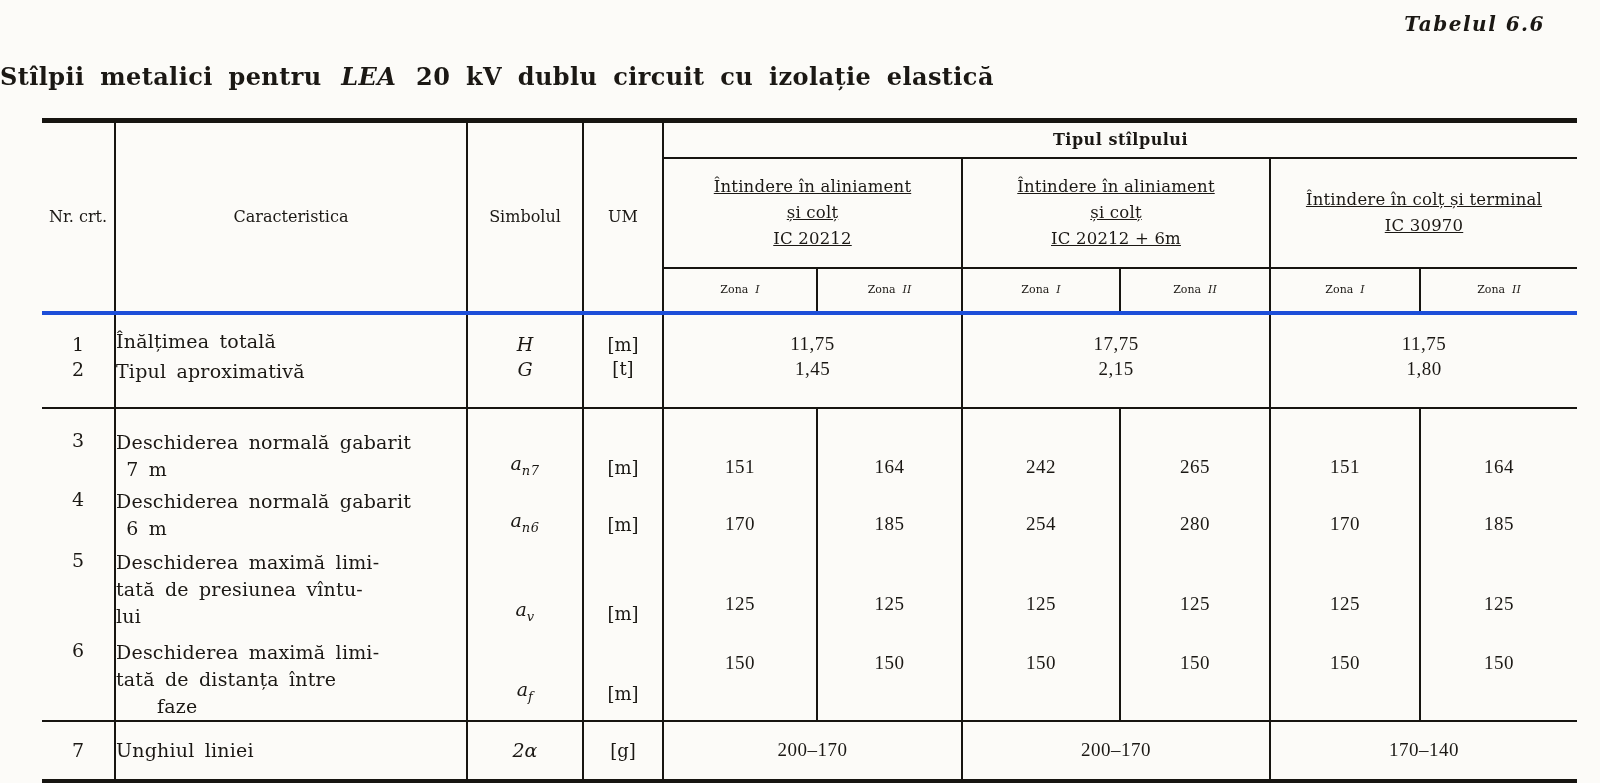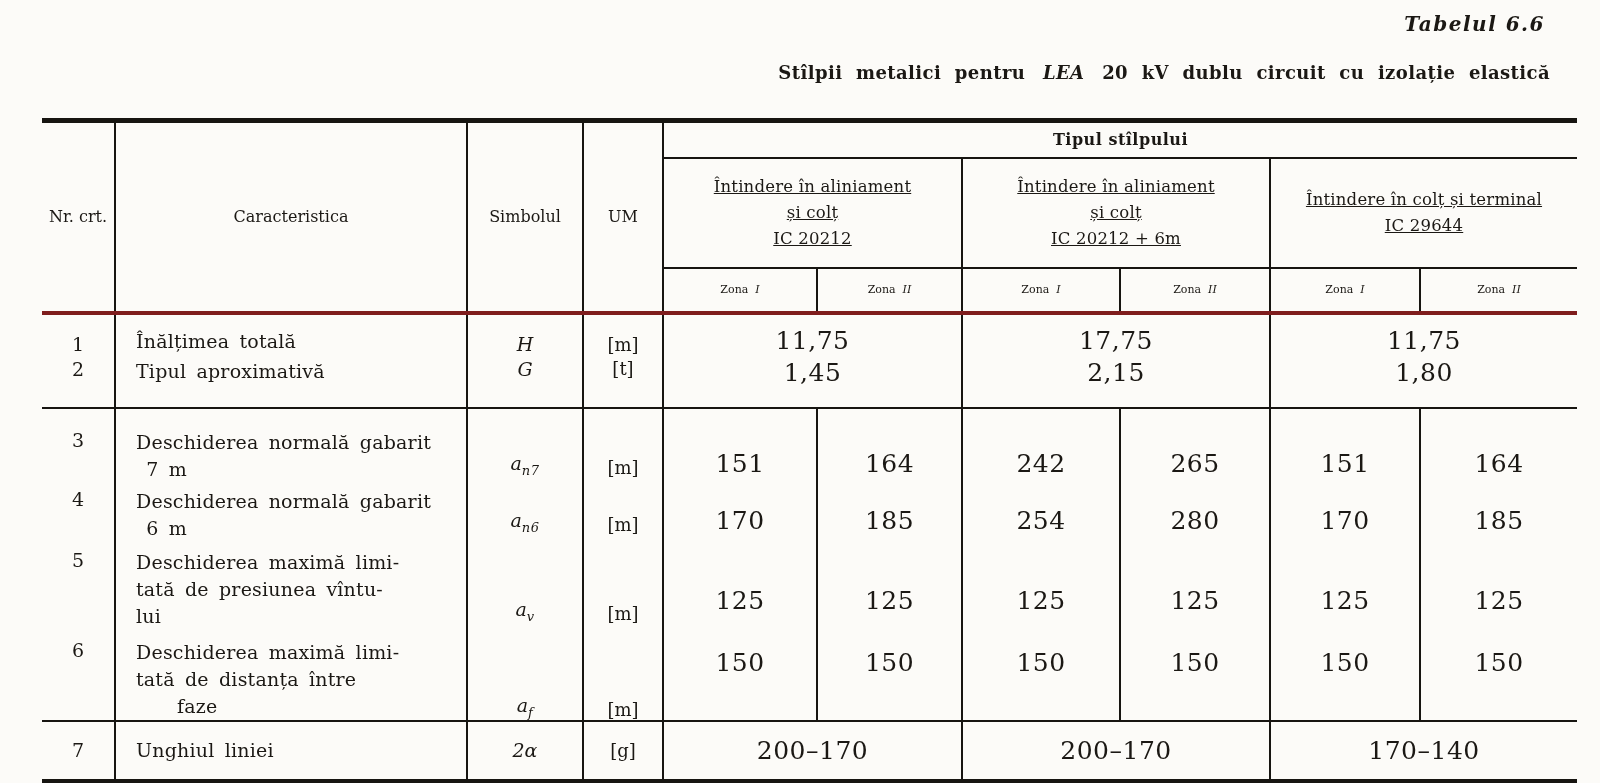--- a/index.html
+++ b/index.html
@@ -12,40 +12,40 @@
     overflow:hidden;
   }
   .page{position:absolute;inset:0;}
   .tabel-label{
     position:absolute;top:12px;right:55px;
     font-style:italic;font-size:20px;letter-spacing:1.5px;
     font-weight:bold;
   }
   .doc-title{
     position:absolute;top:62px;left:0;width:1550px;
-    text-align:right;font-weight:bold;font-size:18px;
+    text-align:left;font-weight:bold;font-size:24px;
     word-spacing:7px;letter-spacing:0.4px;
   }
   .doc-title .lea{font-style:italic;margin:0 4px;}
 
   table.main{
     position:absolute;left:42px;top:118px;width:1535px;
     border-collapse:collapse;table-layout:fixed;
     border-top:5px solid #171511;
     border-bottom:7px solid #171511;
   }
   td,th{
     padding:0;margin:0;font-weight:normal;overflow:hidden;
     vertical-align:middle;text-align:center;font-size:18px;
   }
   
   .br{border-right:2px solid #171511;}
   
   .bb{border-bottom:2px solid #171511;}      
-  .hsep{border-bottom:4px solid #7f1d1d;}    
+  .hsep{border-bottom:4px solid #1d4ed8;}    
   .ht{border-top:2px solid #171511;}         
 
   
   tr.h-tip  {height:37px;}
   tr.h-group{height:110px;text-decoration:underline;}
   tr.h-zona {height:45px;}
   tr.r1{height:44px;}
   tr.r2{height:51px;}
   tr.r3{height:72px;}
   tr.r4{height:54px;}
@@ -54,43 +54,43 @@
   tr.r7{height:62px;}
 
   th.rowhead{font-size:16px;}
   th.tip{font-size:16px;font-weight:bold;letter-spacing:0.5px;}
   th.grp{font-size:16.5px;line-height:26px;white-space:pre-line;letter-spacing:0.2px;}
   th.zona{font-size:11px;}
   th.zona i{margin-left:7px;}
 
   td.nr{font-size:19px;}
   td.desc{
-    text-align:left;padding-left:20px;font-size:19px;
+    text-align:left;font-size:19px;
     line-height:27px;white-space:pre-line;word-spacing:4px;letter-spacing:0.2px;
   }
   td.sym{font-size:19px;font-style:italic;}
   td.sym sub{font-size:13px;font-style:italic;letter-spacing:0.5px;}
   td.um{font-size:18px;}
-  td.val{font-size:25px;letter-spacing:0.5px;}
+  td.val{font-size:19px;letter-spacing:0.5px;font-family:Liberation Serif, serif;}
 
   
   tr.r1 td{vertical-align:bottom;padding-bottom:2px;}
   tr.r2 td{vertical-align:top;padding-top:1px;}
 
   
   tr.r3 td.nr, tr.r3 td.desc{vertical-align:top;padding-top:20px;}
   tr.r4 td.nr, tr.r4 td.desc{vertical-align:top;padding-top:5px;}
   tr.r5 td.nr, tr.r5 td.desc{vertical-align:top;padding-top:7px;}
   tr.r6 td.nr, tr.r6 td.desc{vertical-align:top;padding-top:9px;}
 
   tr.r3 td.sym, tr.r3 td.um, tr.r3 td.val{vertical-align:bottom;padding-bottom:5px;}
   tr.r4 td.sym, tr.r4 td.um, tr.r4 td.val{vertical-align:bottom;padding-bottom:7px;}
   tr.r5 td.sym, tr.r5 td.um{vertical-align:bottom;padding-bottom:6px;}
   tr.r5 td.val{vertical-align:bottom;padding-bottom:15px;}
-  tr.r6 td.sym, tr.r6 td.um{vertical-align:bottom;padding-bottom:0;}
+  tr.r6 td.sym, tr.r6 td.um{vertical-align:bottom;padding-bottom:16px;}
   tr.r6 td.val{vertical-align:middle;padding-bottom:24px;}
 
   tr.r7 td{vertical-align:middle;}
 </style>
 </head>
 <body>
 
 <div class="page">
 
   <div class="tabel-label">Tabelul 6.6</div>
@@ -120,21 +120,21 @@
       <th colspan="6" class="bb tip">Tipul stîlpului</th>
     </tr>
     <tr class="h-group">
       <th colspan="2" class="br bb grp">Întindere în aliniament
 și colț
 IC 20212</th>
       <th colspan="2" class="br bb grp">Întindere în aliniament
 și colț
 IC 20212 + 6m</th>
       <th colspan="2" class="bb grp">Întindere în colț și terminal
-IC 29644</th>
+IC 30970</th>
     </tr>
     <tr class="h-zona">
       <th class="br hsep zona"><span>Zona</span><i>I</i></th>
       <th class="br hsep zona"><span>Zona</span><i>II</i></th>
       <th class="br hsep zona"><span>Zona</span><i>I</i></th>
       <th class="br hsep zona"><span>Zona</span><i>II</i></th>
       <th class="br hsep zona"><span>Zona</span><i>I</i></th>
       <th class="hsep zona"><span>Zona</span><i>II</i></th>
     </tr>
 

